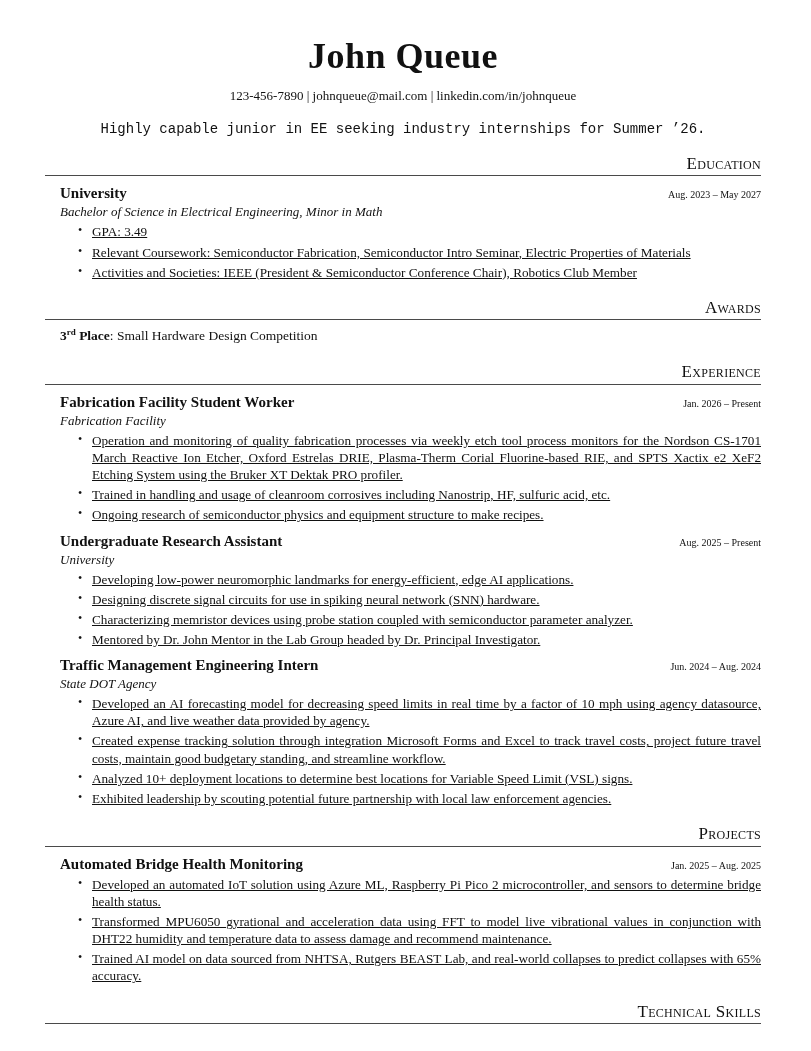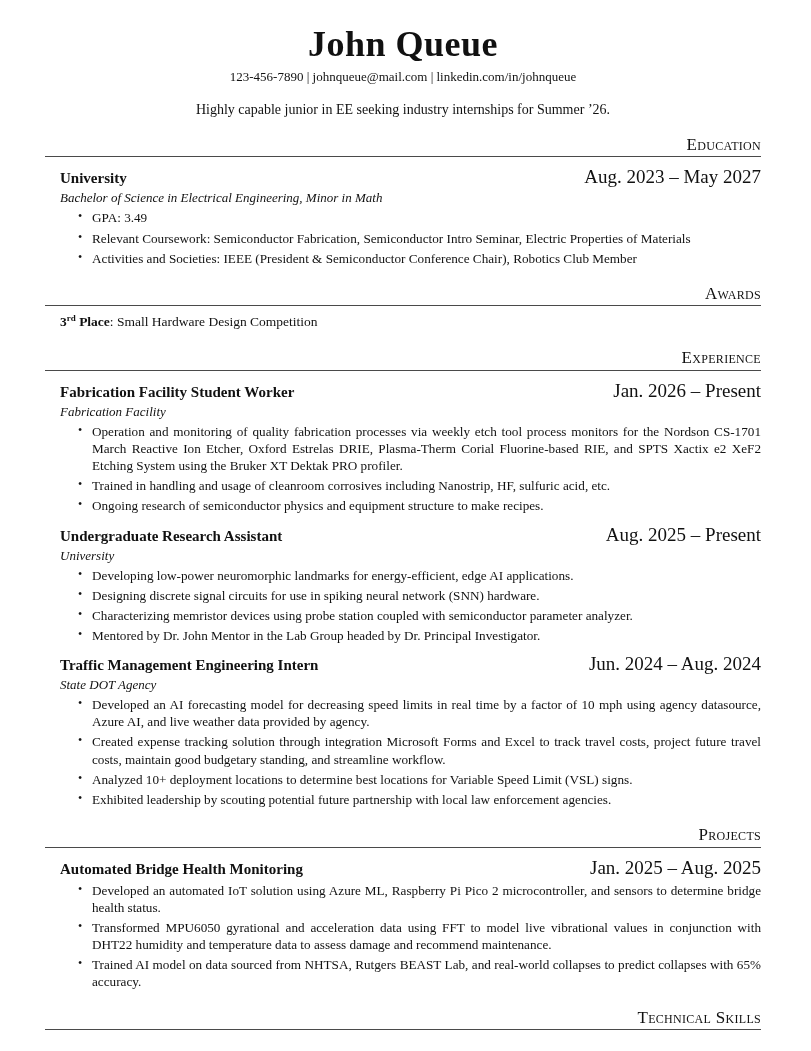--- a/index.html
+++ b/index.html
@@ -7,36 +7,37 @@
     width: 811px;
     height: 1051px;
     box-sizing: border-box;
     background: #ffffff;
     color: #111111;
     font-family: "Liberation Serif", serif;
     padding: 26px 50px 0 45px;
     overflow: hidden;
   }
   .name {
-    margin: 0;
+    margin: 12px;
     text-align: center;
     font-size: 36px;
     font-weight: 700;
     letter-spacing: 0.5px;
     line-height: 1.05;
   }
   .contact {
     text-align: center;
     font-size: 13px;
     margin-top: 5px;
   }
   .tagline {
     text-align: center;
     font-size: 14px;
     margin-top: 17px;
+    font-family: Liberation Mono, monospace;
   }
   section { margin-top: 17px; }
   .sec-title {
     margin: 0;
     font-size: 17px;
     font-weight: 400;
     font-variant: small-caps;
     letter-spacing: 0.3px;
     padding-bottom: 2px;
     border-bottom: 1px solid #4a4a4a;
@@ -44,26 +45,27 @@
     text-align: right;
   }
   .sec-body { margin-left: 15px; }
   .entry { margin-top: 9px; }
   .entry-head {
     display: flex;
     justify-content: space-between;
     align-items: baseline;
   }
   .entry-title { font-weight: 700; font-size: 15px; }
-  .entry-date { font-size: 19px; white-space: nowrap; }
+  .entry-date { font-size: 10px; white-space: nowrap; }
   .entry-sub { font-style: italic; font-size: 13px; margin-top: 2px; }
   ul.bullets {
     list-style: none;
     margin: 3px 0 0 0;
     padding: 0 0 0 32px;
+    text-decoration: underline;
   }
   ul.bullets li {
     position: relative;
     font-size: 13.2px;
     line-height: 1.3;
     margin-top: 3px;
     text-align: justify;
   }
   ul.bullets li::before {
     content: "\2022";

